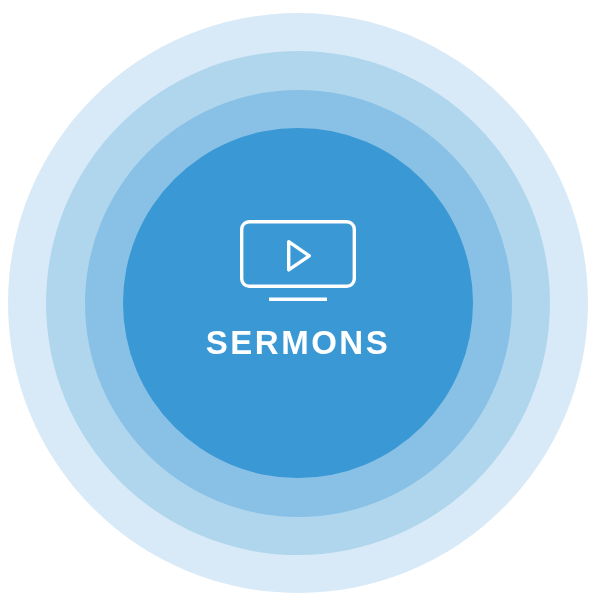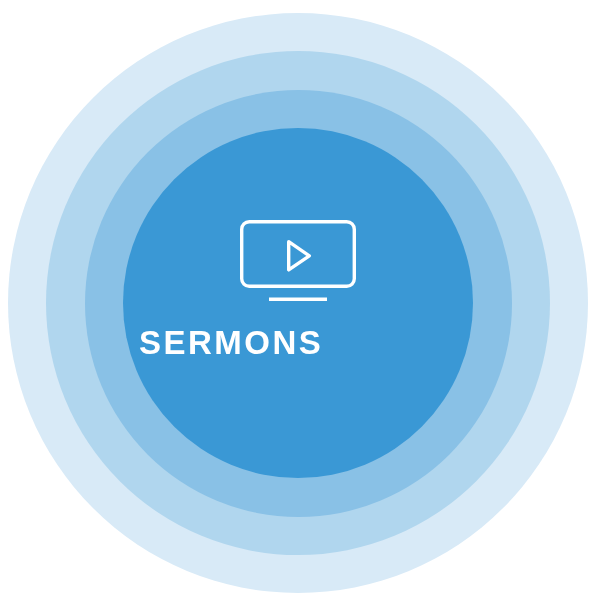--- a/index.html
+++ b/index.html
@@ -21,23 +21,23 @@
     cursor: pointer;
   }
   .tv-icon {
     position: absolute;
     left: 117px; top: 92px;
     width: 116px; height: 82px;
     display: block;
   }
   .widget-label {
     position: absolute;
-    top: 198px; left: 16px;
+    top: 198px; left: 0;
     width: 100%;
-    text-align: left;
+    text-align: center;
     color: #FFFFFF;
     font-size: 33px;
     line-height: 33px;
     font-weight: bold;
     letter-spacing: 2.5px;
     white-space: nowrap;
   }
 </style>
 </head>
 <body>

